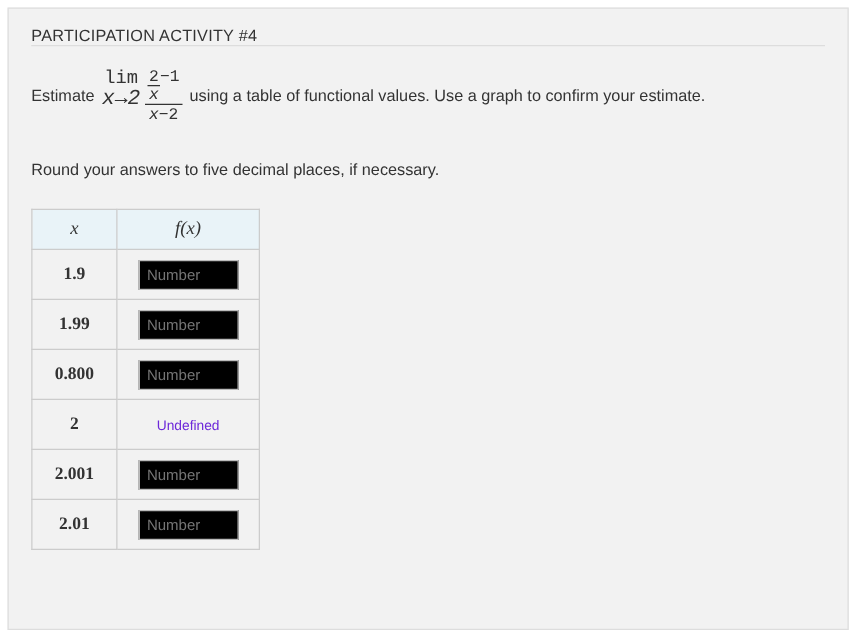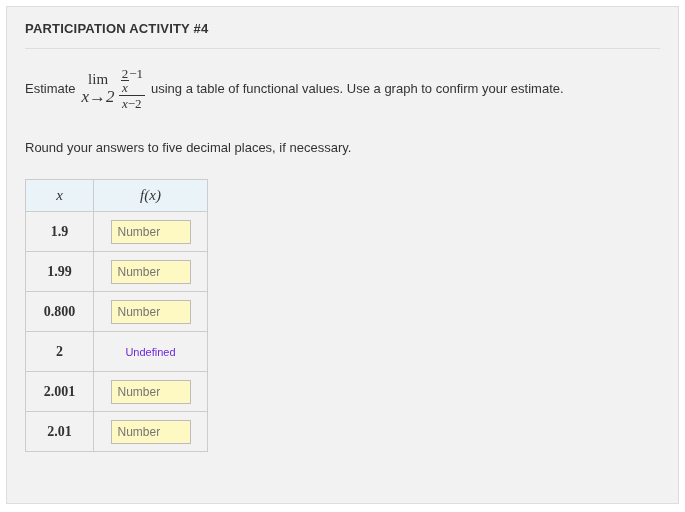--- a/index.html
+++ b/index.html
@@ -12,24 +12,23 @@
     font-size: 13px;
     color: #333;
   }
   .panel {
     background: #f2f2f2;
     border: 1px solid #ddd;
     padding: 14px 18px 22px 18px;
     height: 498px;
   }
   .title {
-    font-weight: bold;
+    font-weight: normal;
     font-size: 13px;
     color: #333;
-    padding-bottom: 12px;
     border-bottom: 1px solid #ddd;
     margin-bottom: 18px;
     letter-spacing: 0.2px;
   }
   .prompt-row {
     display: flex;
     align-items: center;
     gap: 6px;
     margin-bottom: 30px;
   }
@@ -63,33 +62,33 @@
     text-align: center;
   }
   .tbl td.fx { padding: 0 8px; }
   .num-input {
     width: 80px;
     height: 24px;
     border: 1px solid #bbb;
     font-size: 12px;
     padding: 0 6px;
     color: #888;
-    background: #fef9c3;
+    background: #000000;
   }
   .undef {
     font-family: Arial, sans-serif;
     font-size: 11px;
     color: #6d28d9;
   }
   
   .math {
-    font-family: Liberation Serif, serif;
+    font-family: Liberation Mono, monospace;
     font-size: 15px;
     display: inline-flex;
-    align-items: center;
+    align-items: flex-start;
     gap: 4px;
   }
   .lim {
     display: inline-flex;
     flex-direction: column;
     align-items: center;
     line-height: 1;
   }
   .lim .top { font-size: 15px; }
   .lim .bot { font-size: 17px; margin-top: 1px; }

